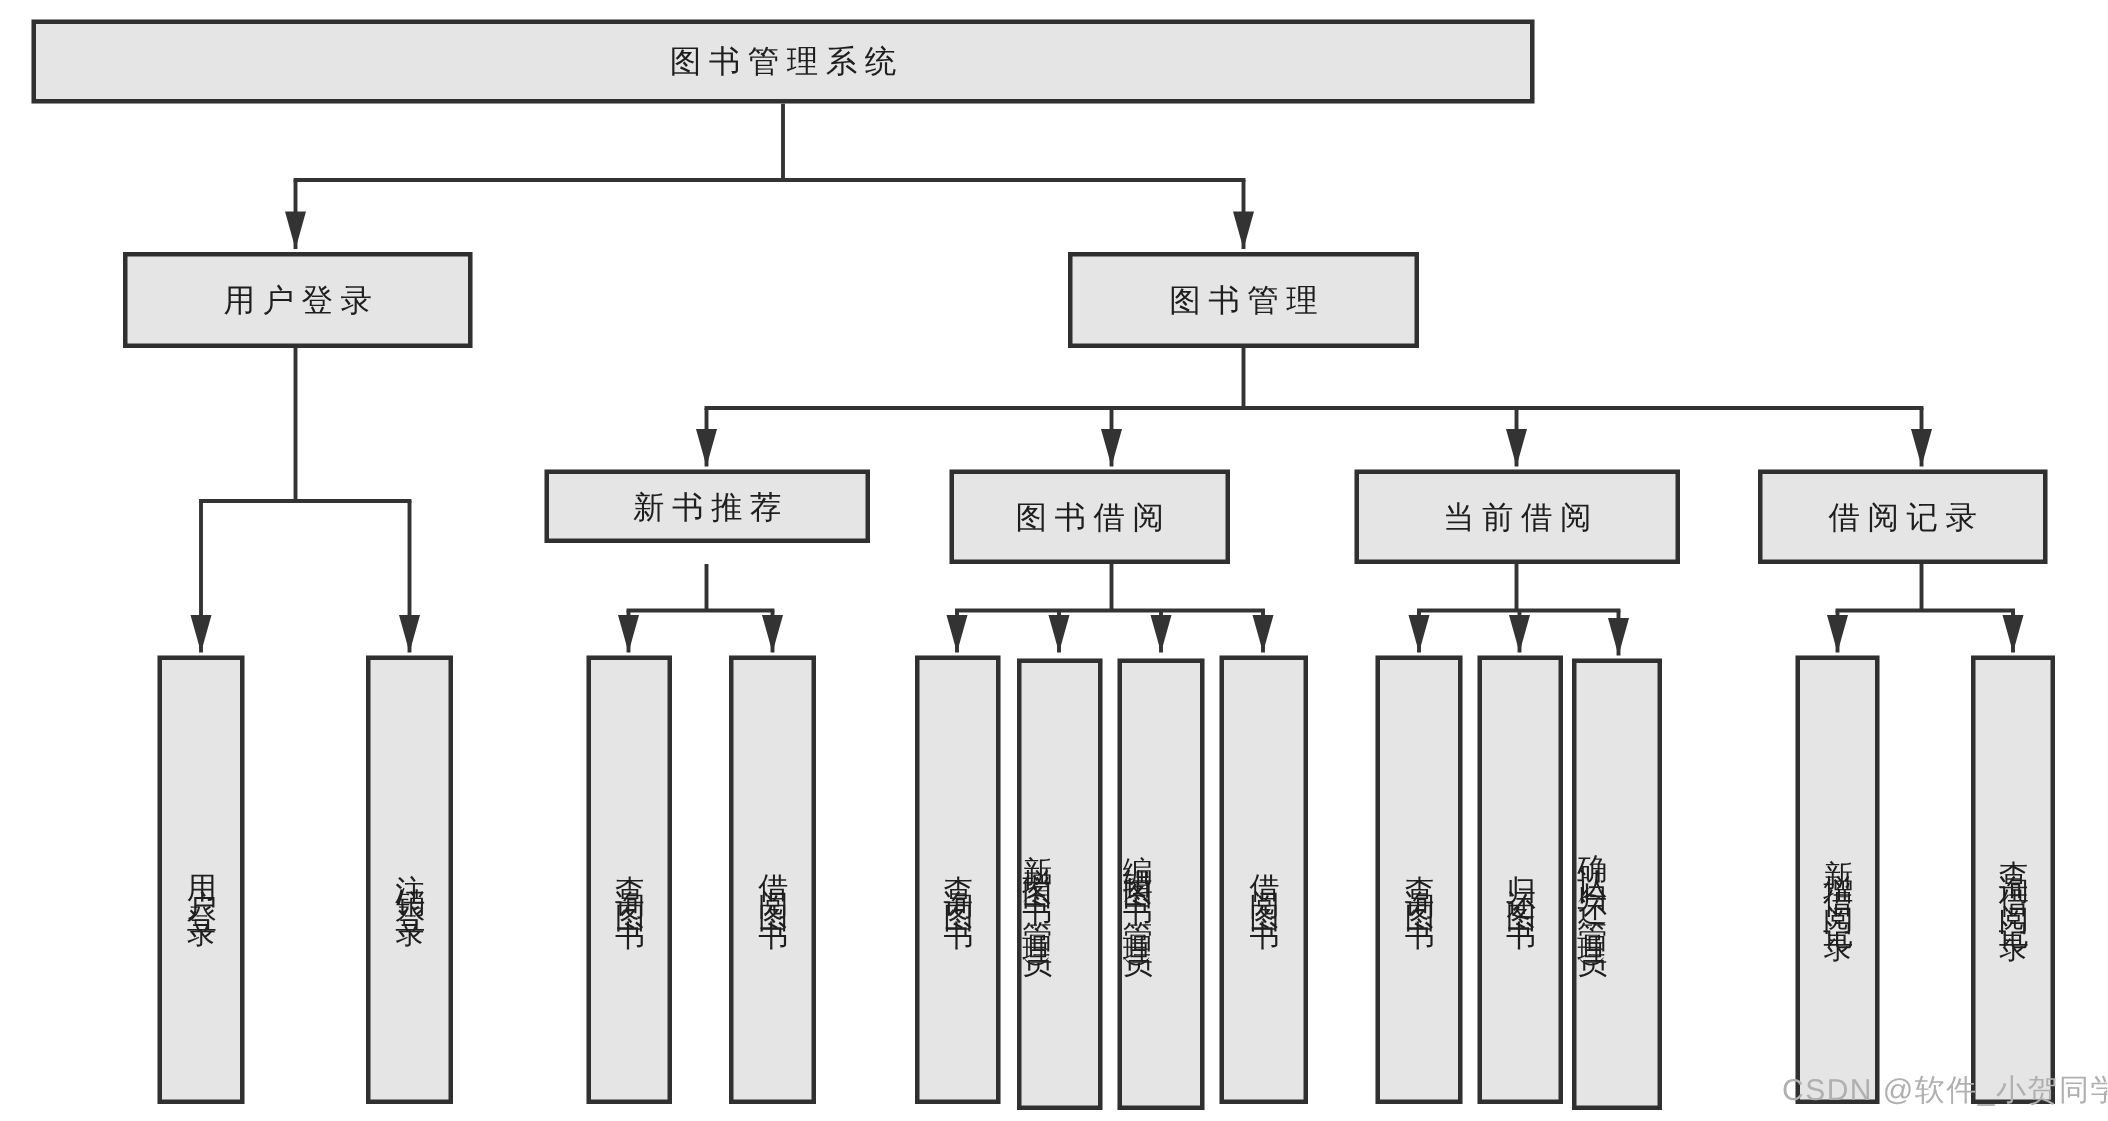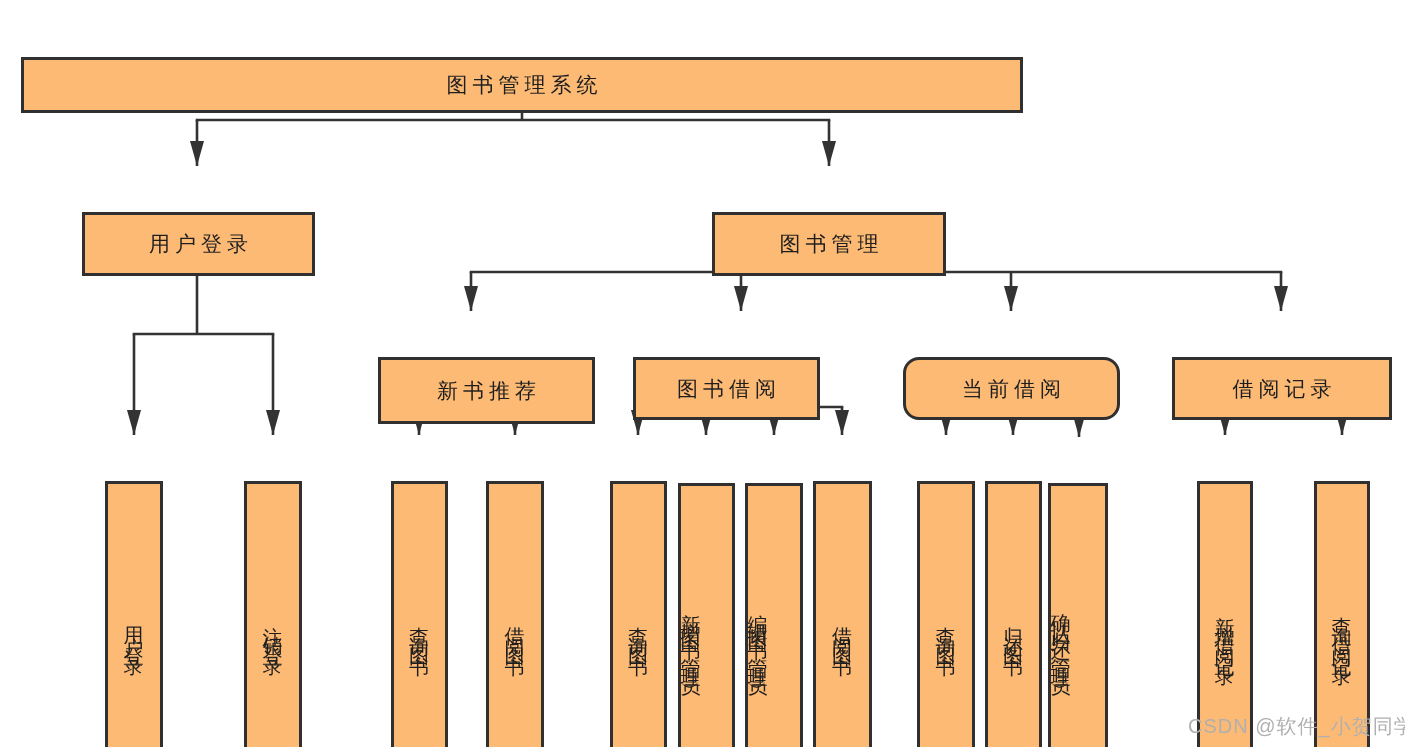--- a/index.html
+++ b/index.html
@@ -7,25 +7,24 @@
     position:relative;
     width:1405px;height:747px;
     background:#ffffff;
     font-family:"Liberation Sans","DejaVu Sans",sans-serif;
     overflow:hidden;
   }
   #wires{position:absolute;left:0;top:0;width:1405px;height:747px;}
   .node{
     position:absolute;
     box-sizing:border-box;
-    background:#fdba74;
+    background:#e5e5e5;
     border:3px solid #303030;
     display:flex;align-items:center;justify-content:center;
     color:#1e1e1e;
-    margin-top:44px;
   }
   .h-node{
     font-size:21px;
     letter-spacing:5px;
     text-indent:5px;
     white-space:nowrap;
   }
   .v-node{font-size:20px;}
   .v-node .vtext{
     writing-mode:vertical-rl;
@@ -104,30 +103,30 @@
     <span>图书管理系统</span>
   </div>
 
   <div class="node h-node" style="left:82px;top:168px;width:233px;height:64px;">
     <span>用户登录</span>
   </div>
   <div class="node h-node" style="left:712px;top:168px;width:234px;height:64px;text-align:center;">
     <span>图书管理</span>
   </div>
 
-  <div class="node h-node" style="left:378px;top:313px;width:217px;height:67px;">
+  <div class="node h-node" style="left:363px;top:313px;width:217px;height:49px;">
     <span>新书推荐</span>
   </div>
   <div class="node h-node" style="left:633px;top:313px;width:187px;height:63px;">
     <span>图书借阅</span>
   </div>
-  <div class="node h-node" style="left:903px;top:313px;width:217px;height:63px;border-radius:16px;">
+  <div class="node h-node" style="left:903px;top:313px;width:217px;height:63px;">
     <span>当前借阅</span>
   </div>
-  <div class="node h-node" style="left:1172px;top:313px;width:220px;height:63px;">
+  <div class="node h-node" style="left:1172px;top:313px;width:193px;height:63px;">
     <span>借阅记录</span>
   </div>
 
   <div class="node v-node" style="left:105px;top:437px;width:58px;height:299px;">
     <span class="vtext">用户登录</span>
   </div>
   <div class="node v-node" style="left:244px;top:437px;width:58px;height:299px;">
     <span class="vtext">注销登录</span>
   </div>
 

